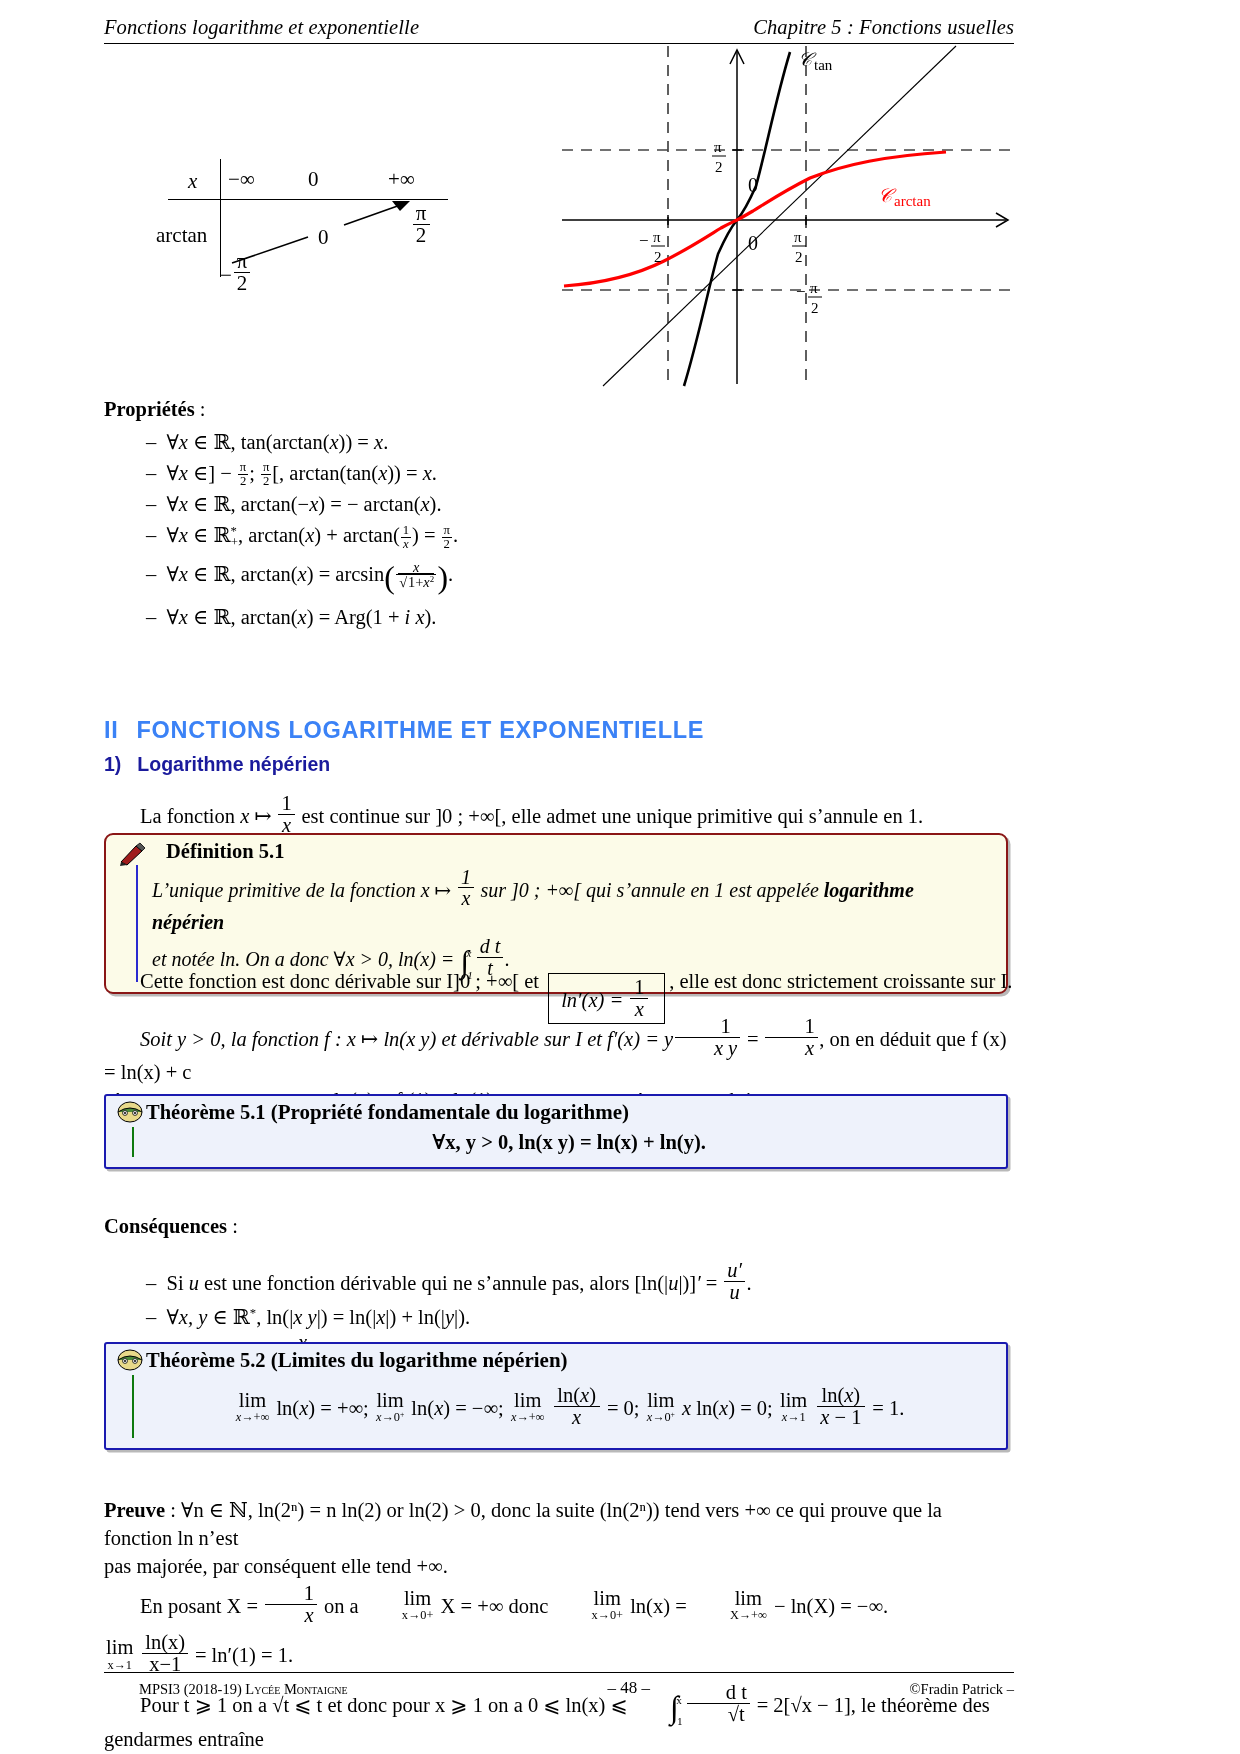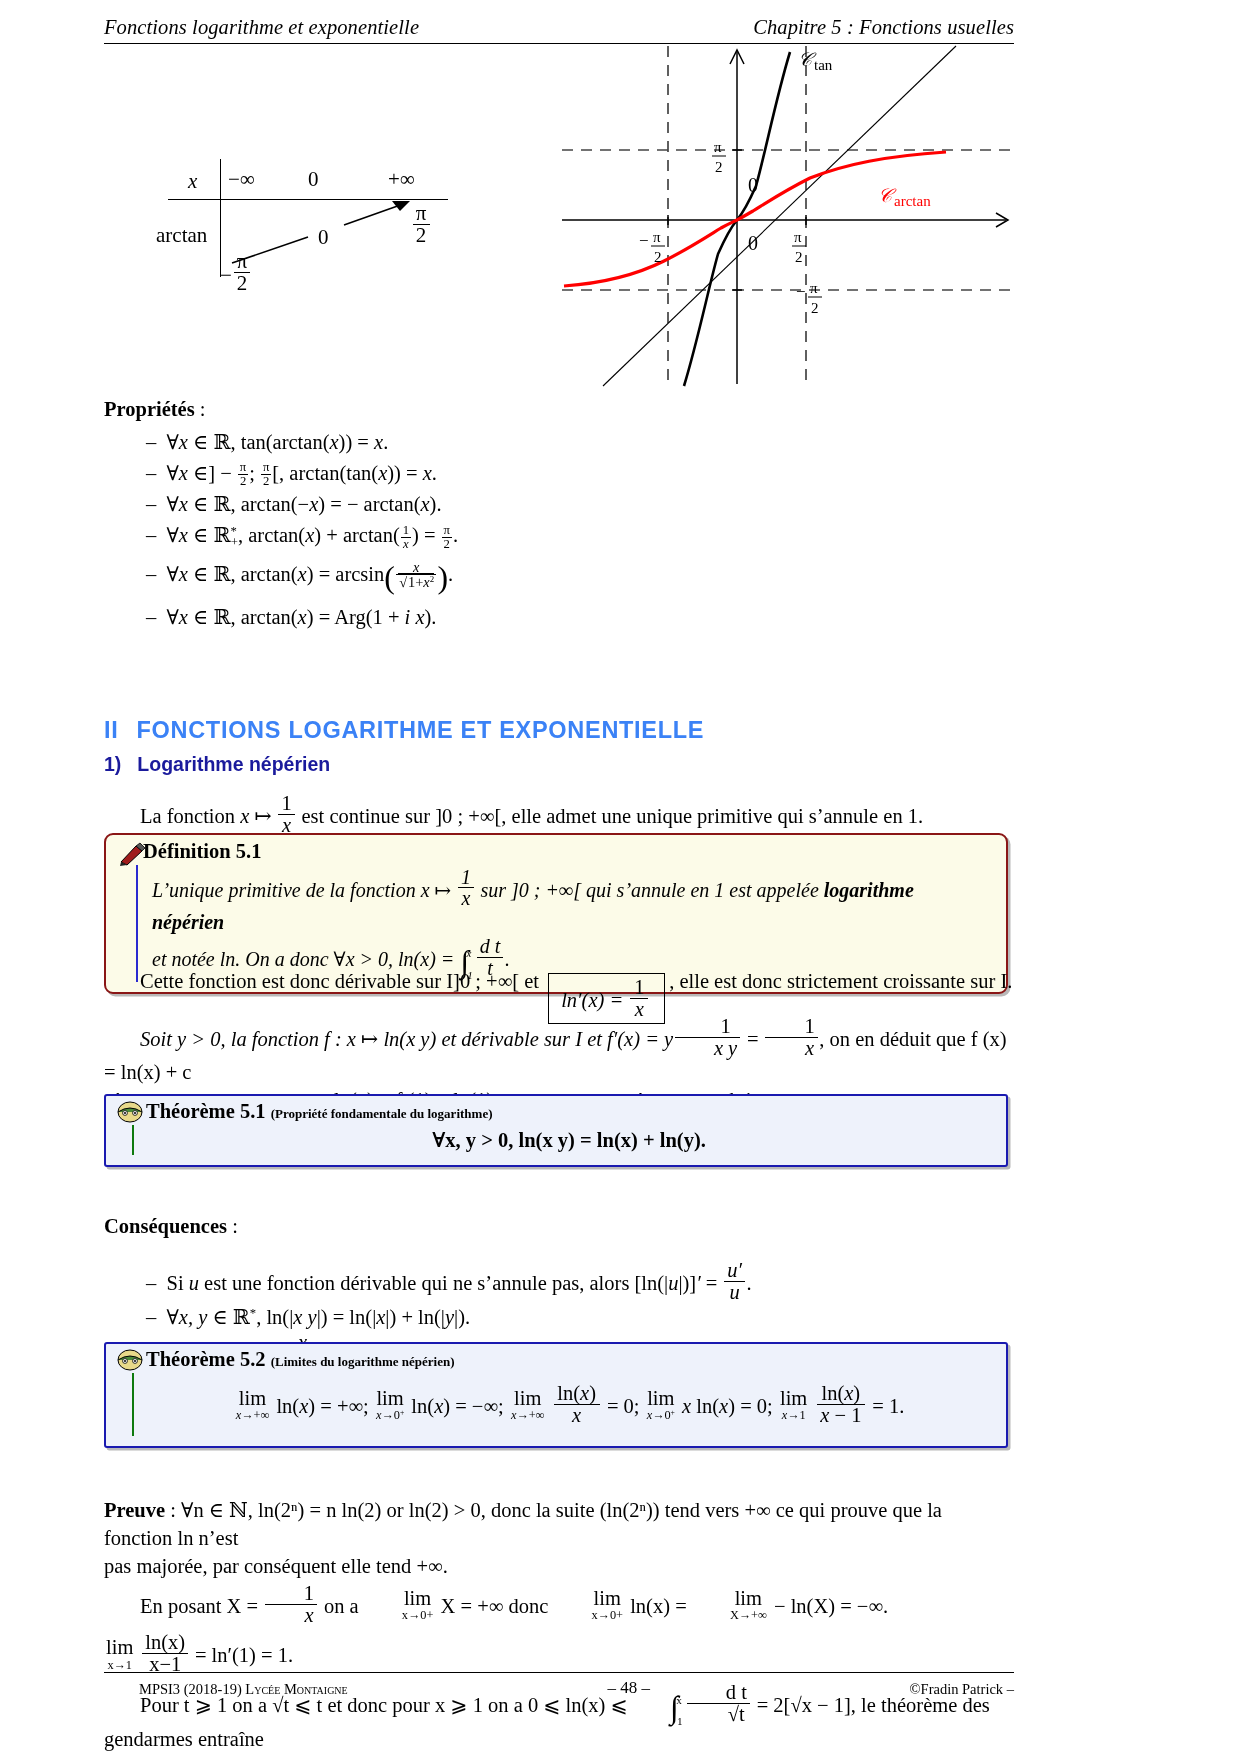--- a/index.html
+++ b/index.html
@@ -65,30 +65,30 @@
       font-size:23.5px;letter-spacing:.7px;}
   .h1 .num{margin-right:18px;}
   .h2{position:absolute;left:104px;top:753px;color:#1a1a9c;font-weight:bold;
       font-family:"Liberation Sans","DejaVu Sans",sans-serif;font-size:19.5px;}
   .h2 .num{margin-right:16px;}
 
   
   .defbox{position:absolute;left:104px;top:833px;width:900px;
       background:#fcfbe8;border:2.2px solid #8a1616;border-radius:9px;
       box-shadow:2.5px 2.5px 0 #b9b9b9;}
-  .defbox .ttl{font-weight:bold;font-size:20.5px;padding:5px 0 2px 37px;}
+  .defbox .ttl{font-weight:bold;font-size:20.5px;padding:5px 0 2px 60px;}
   .defbox .body{margin:0 16px 10px 30px;border-left:2.6px solid #2a2ad0;
       padding:2px 0 2px 14px;font-style:italic;font-size:20px;line-height:1.38;}
   .pen-icon{position:absolute;left:12px;top:6px;width:30px;height:26px;}
 
   .thmbox{position:absolute;left:104px;width:900px;
       background:#eef2fb;border:2.2px solid #1a1ab0;border-radius:3px;
       box-shadow:2.5px 2.5px 0 #b9b9b9;}
   .thmbox .ttl{font-weight:bold;font-size:20.5px;padding:4px 0 0 40px;}
-  .thmbox .ttl .sub{font-size:13px;}
+  .thmbox .ttl .sub{font-size:21px;}
   .thmbox .body{margin:2px 16px 10px 26px;border-left:2.6px solid #0e7a0e;
       padding:3px 0 3px 14px;font-size:20.5px;text-align:center;}
   .book-icon{position:absolute;left:10px;top:4px;width:28px;height:24px;}
 
   #thm51{top:1094px;}
   #thm52{top:1342px;}
 
   
   .p{position:absolute;font-size:20.5px;line-height:1.36;}
   .boxedeq{display:inline-block;border:1.3px solid #000;padding:3px 14px 3px 12px;

